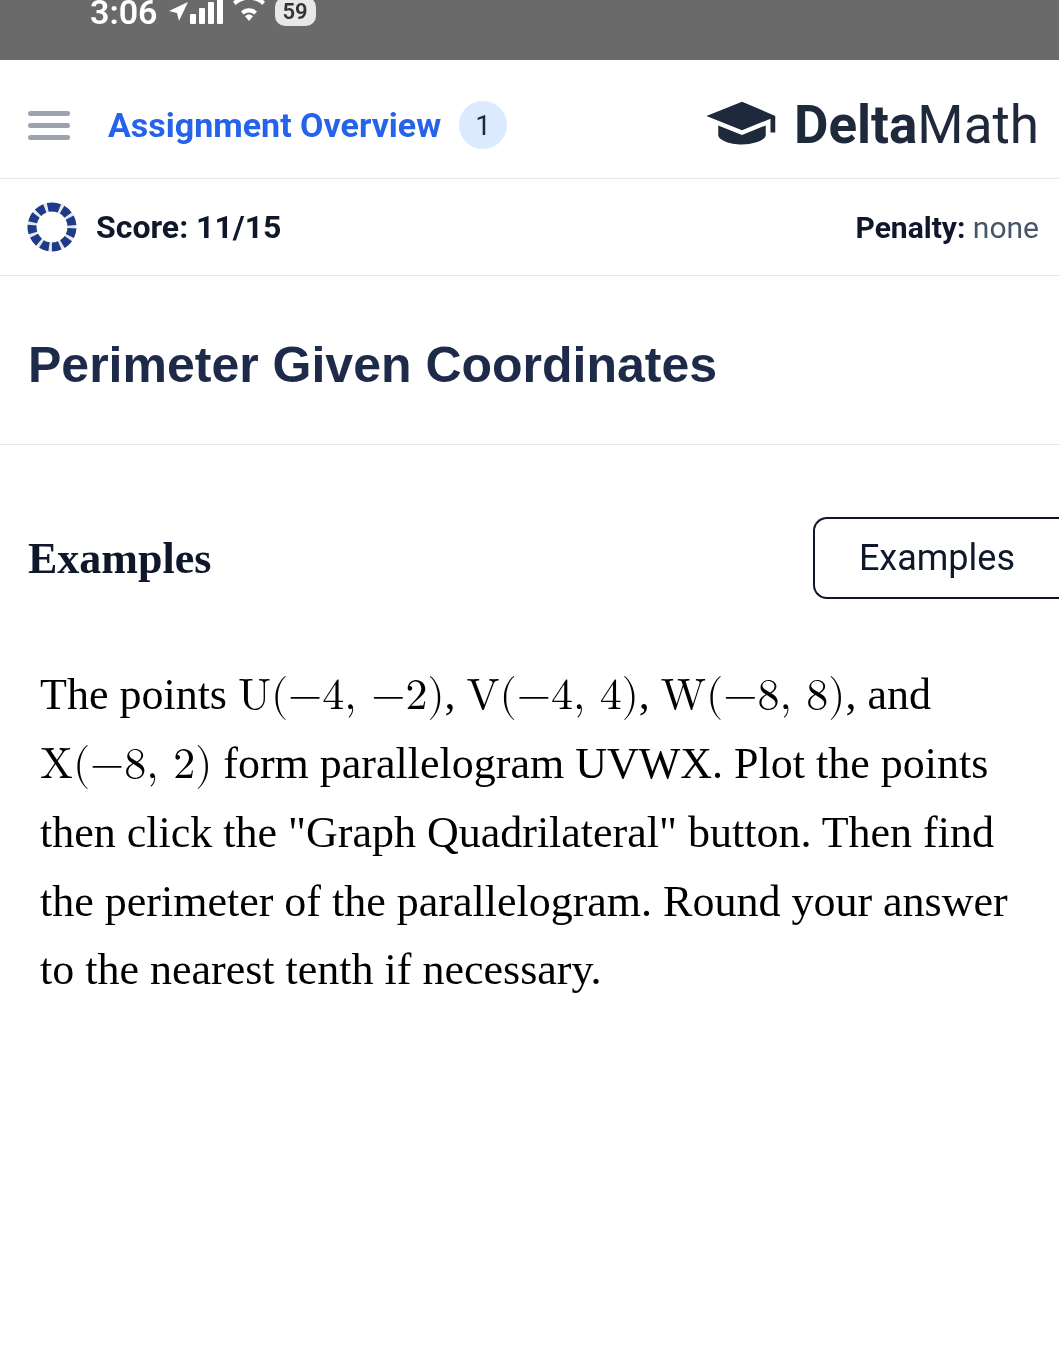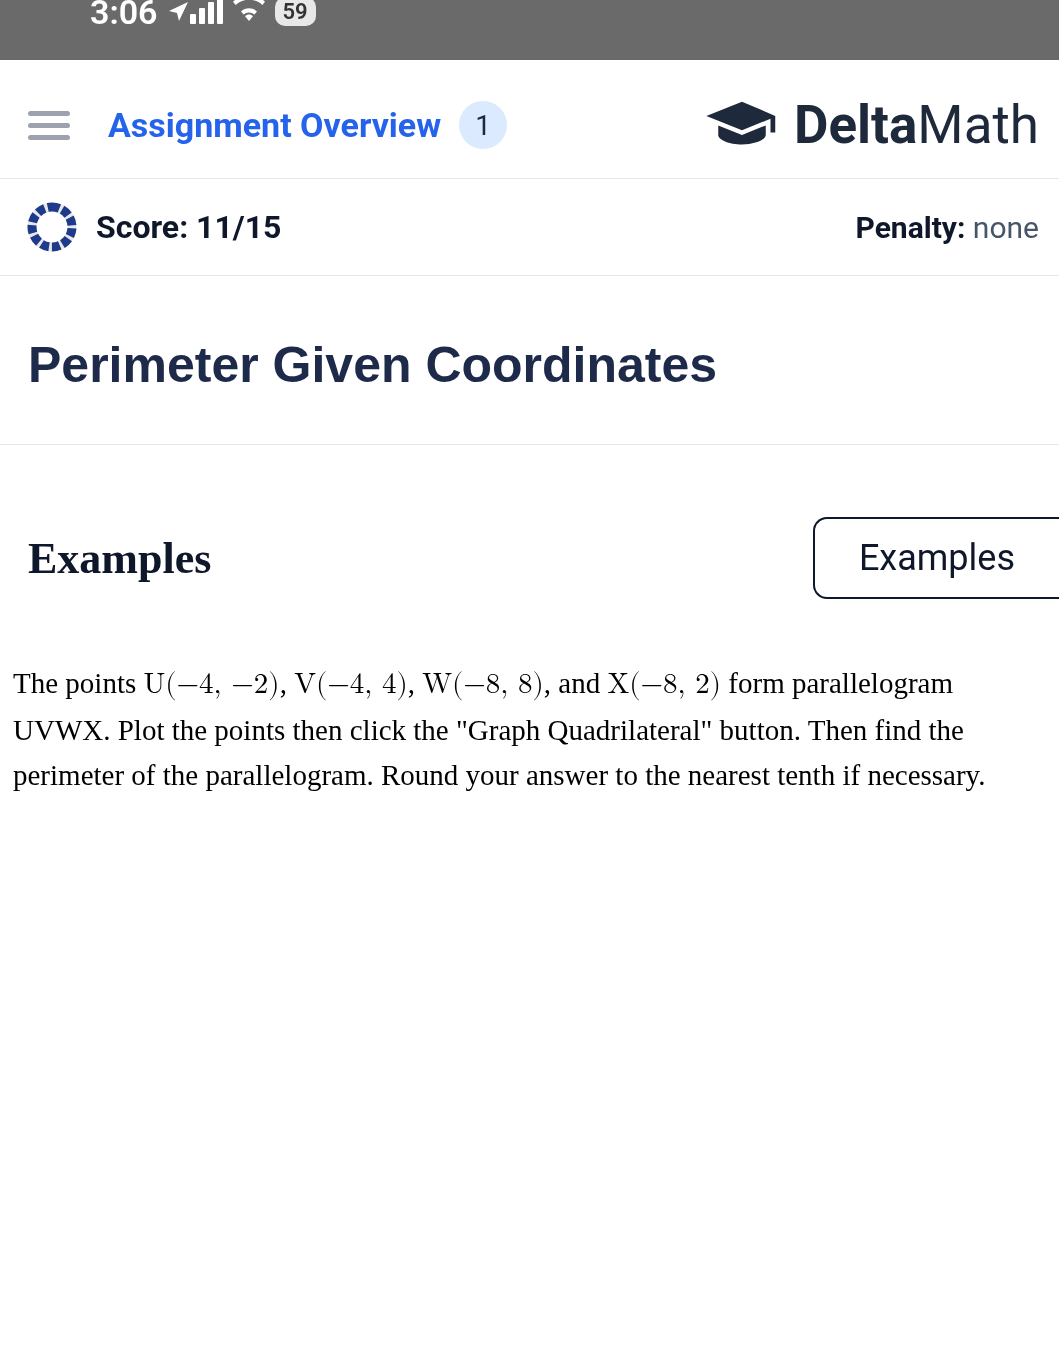--- a/index.html
+++ b/index.html
@@ -183,23 +183,23 @@
       padding: 18px 44px 18px 44px;
       font-size: 36px;
       color: #0f172a;
       border-radius: 14px 0 0 14px;
       margin-right: -20px;
       cursor: pointer;
       font-family: inherit;
     }
 
     .question-body {
-      padding: 20px 26px 40px 13px;
+      padding: 20px 26px 40px 40px;
       font-family: Georgia, "Times New Roman", serif;
-      font-size: 29px;
+      font-size: 44px;
       line-height: 1.55;
       color: #000;
     }
     .math {
       font-family: "Latin Modern Math", "STIX Two Math", Georgia, serif;
     }
   </style>
 </head>
 <body>
 

